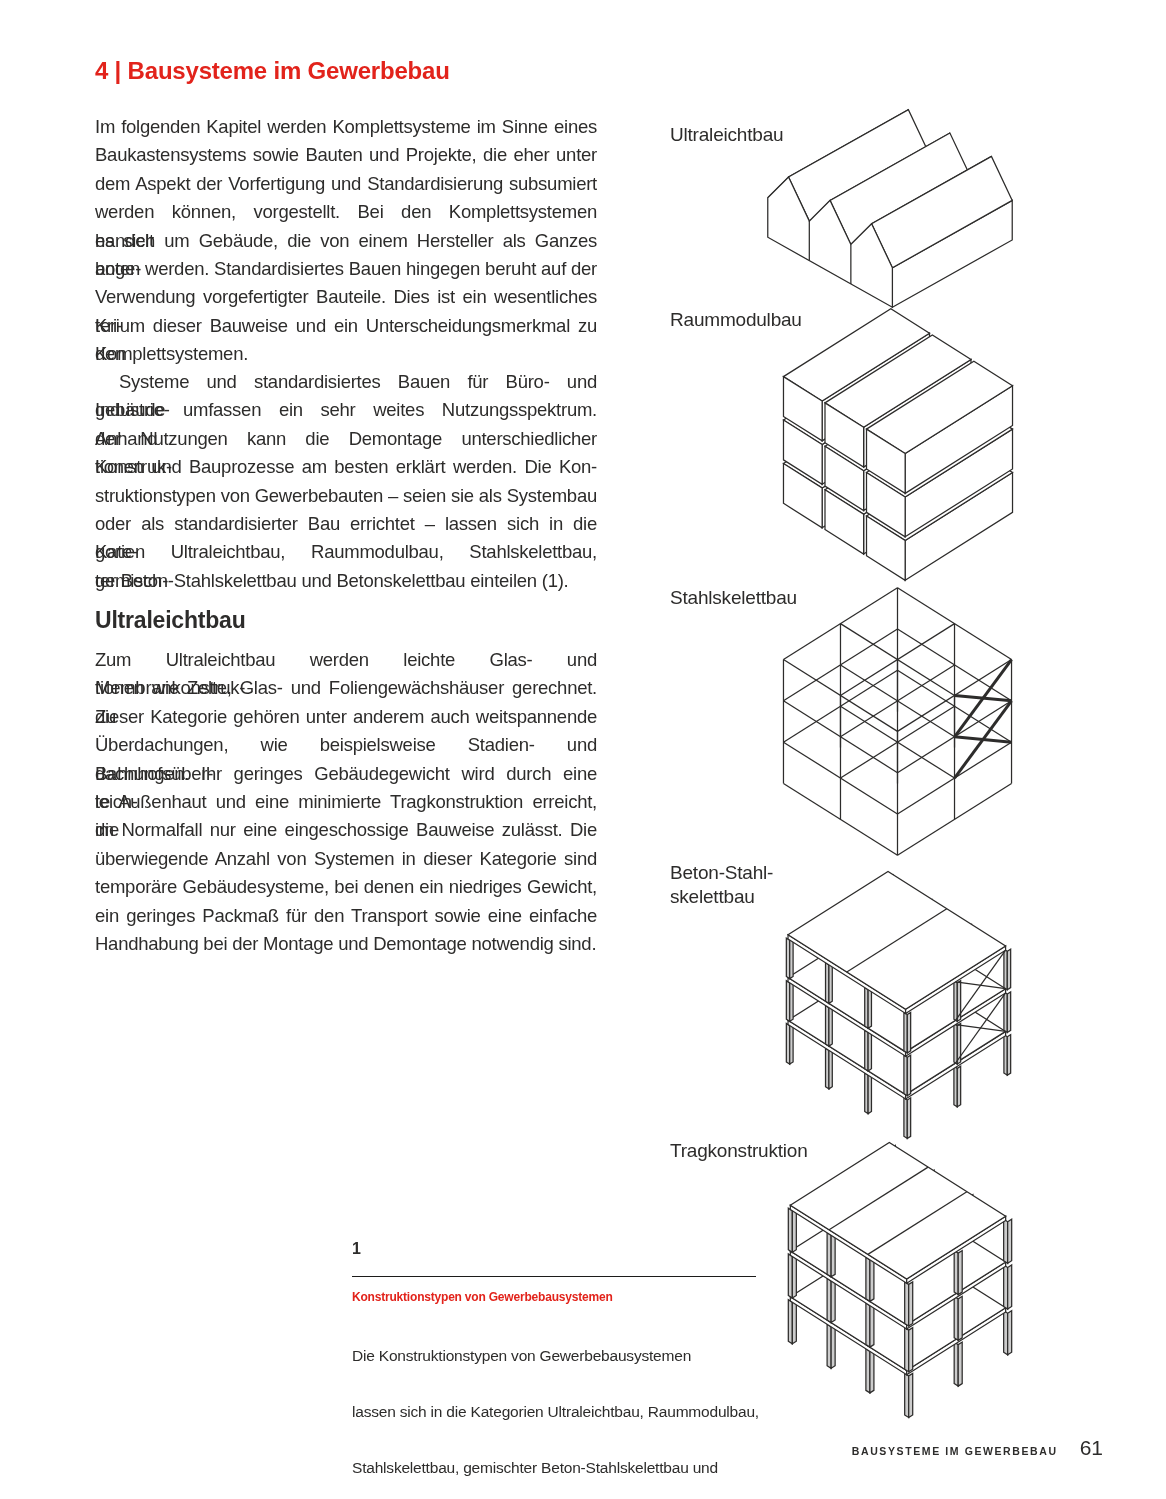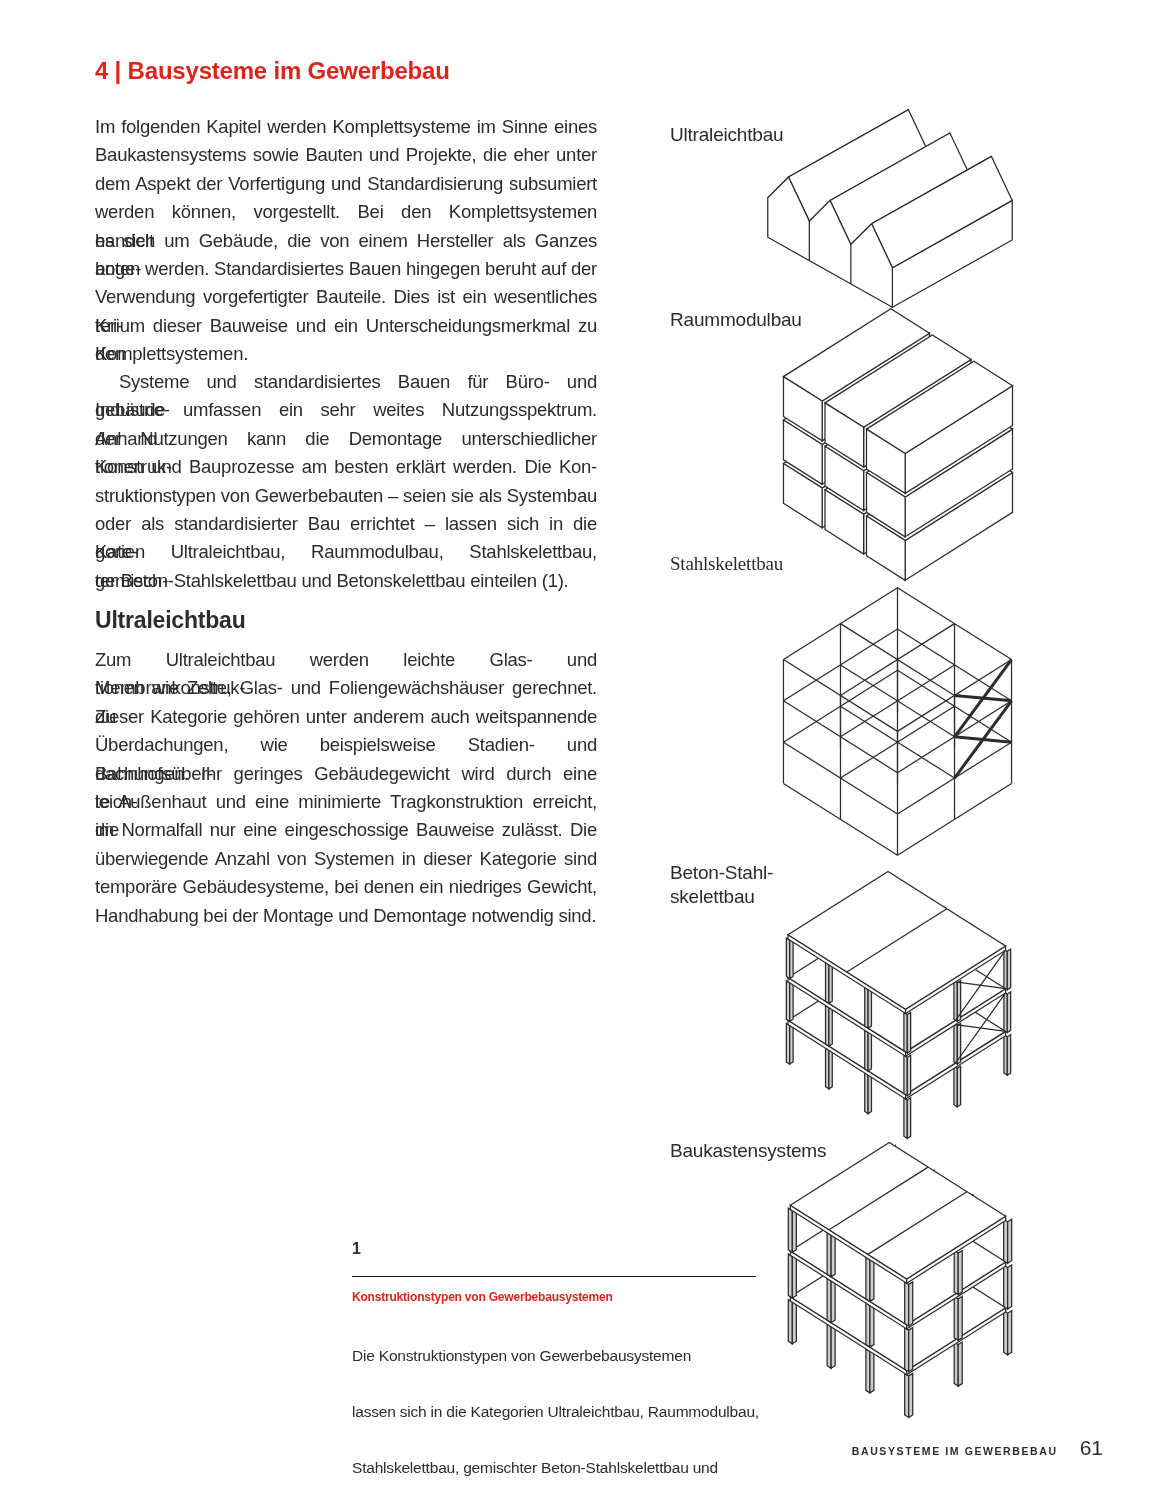--- a/index.html
+++ b/index.html
@@ -58,39 +58,40 @@
     <div class="abs just" style="left:0;top:533px;width:502px;">
         <div class="tline">Zum Ultraleichtbau werden leichte Glas- und Membrankonstruk-</div>
         <div class="tline">tionen wie Zelte, Glas- und Foliengewächshäuser gerechnet. Zu</div>
         <div class="tline">dieser Kategorie gehören unter anderem auch weitspannende</div>
         <div class="tline">Überdachungen, wie beispielsweise Stadien- und Bahnhofsüber-</div>
         <div class="tline">dachungen. Ihr geringes Gebäudegewicht wird durch eine leich-</div>
         <div class="tline">te Außenhaut und eine minimierte Tragkonstruktion erreicht, die</div>
         <div class="tline">im Normalfall nur eine eingeschossige Bauweise zulässt. Die</div>
         <div class="tline">überwiegende Anzahl von Systemen in dieser Kategorie sind</div>
         <div class="tline">temporäre Gebäudesysteme, bei denen ein niedriges Gewicht,</div>
+        <div class="tline">ein geringes Packmaß für den Transport sowie eine einfache</div>
         <div class="tline last">Handhabung bei der Montage und Demontage notwendig sind.</div>
       </div>
   </div>
 
   <div class="figlabel abs" style="left:670px;top:123px;">
       <div class="tline last">Ultraleichtbau</div>
     </div>
   <div class="figlabel abs" style="left:670px;top:308px;">
       <div class="tline last">Raummodulbau</div>
     </div>
-  <div class="figlabel abs" style="left:670px;top:552px;font-family:Liberation Serif, serif;">
+  <div class="figlabel abs" style="left:670px;top:586px;">
       <div class="tline last">Stahlskelettbau</div>
     </div>
   <div class="figlabel abs" style="left:670px;top:861px;">
       <div class="tline">Beton-Stahl-</div>
       <div class="tline last">skelettbau</div>
     </div>
   <div class="figlabel abs" style="left:670px;top:1139px;">
-      <div class="tline last">Baukastensystems</div>
+      <div class="tline last">Tragkonstruktion</div>
     </div>
 
   <svg id="d1" class="diagram abs" style="left:765px;top:107px;" width="250" height="203" preserveAspectRatio="none" viewBox="-3 -145 271.0037724 226">
       <path d="M135.10 78.00 L265.00 3.00 L265.00 -41.00 L135.10 34.00 Z" fill="#ffffff" stroke="#2d2c2b" stroke-width="1.25" vector-effect="non-scaling-stroke" stroke-linejoin="miter"></path>
       <path d="M0.00 -44.00 L22.52 -67.00 L152.42 -142.00 L129.90 -119.00 Z" fill="#ffffff" stroke="#2d2c2b" stroke-width="1.25" vector-effect="non-scaling-stroke" stroke-linejoin="miter"></path>
       <path d="M22.52 -67.00 L45.03 -18.00 L174.94 -93.00 L152.42 -142.00 Z" fill="#ffffff" stroke="#2d2c2b" stroke-width="1.25" vector-effect="non-scaling-stroke" stroke-linejoin="miter"></path>
       <path d="M45.03 -18.00 L67.55 -41.00 L197.45 -116.00 L174.94 -93.00 Z" fill="#ffffff" stroke="#2d2c2b" stroke-width="1.25" vector-effect="non-scaling-stroke" stroke-linejoin="miter"></path>
       <path d="M67.55 -41.00 L90.07 8.00 L219.97 -67.00 L197.45 -116.00 Z" fill="#ffffff" stroke="#2d2c2b" stroke-width="1.25" vector-effect="non-scaling-stroke" stroke-linejoin="miter"></path>
       <path d="M90.07 8.00 L112.58 -15.00 L242.49 -90.00 L219.97 -67.00 Z" fill="#ffffff" stroke="#2d2c2b" stroke-width="1.25" vector-effect="non-scaling-stroke" stroke-linejoin="miter"></path>
       <path d="M112.58 -15.00 L135.10 34.00 L265.00 -41.00 L242.49 -90.00 Z" fill="#ffffff" stroke="#2d2c2b" stroke-width="1.25" vector-effect="non-scaling-stroke" stroke-linejoin="miter"></path>

